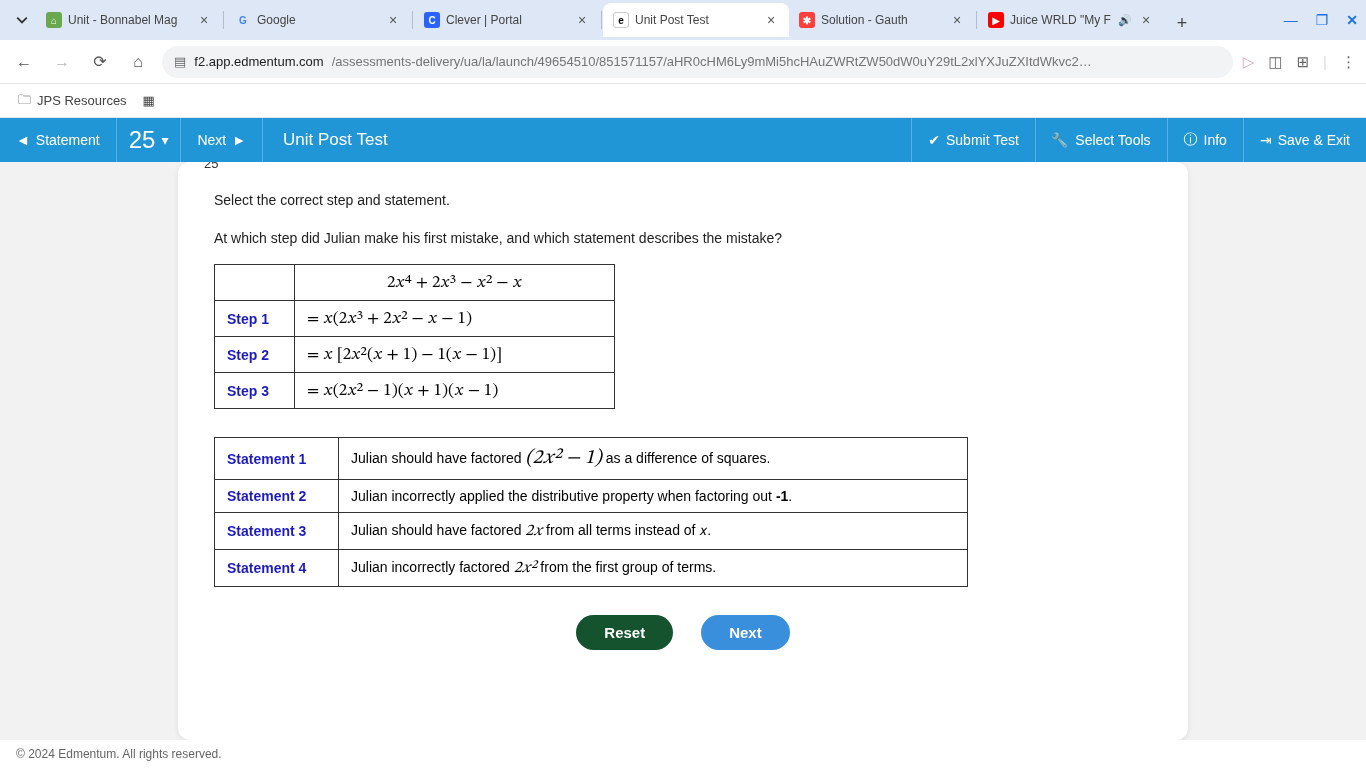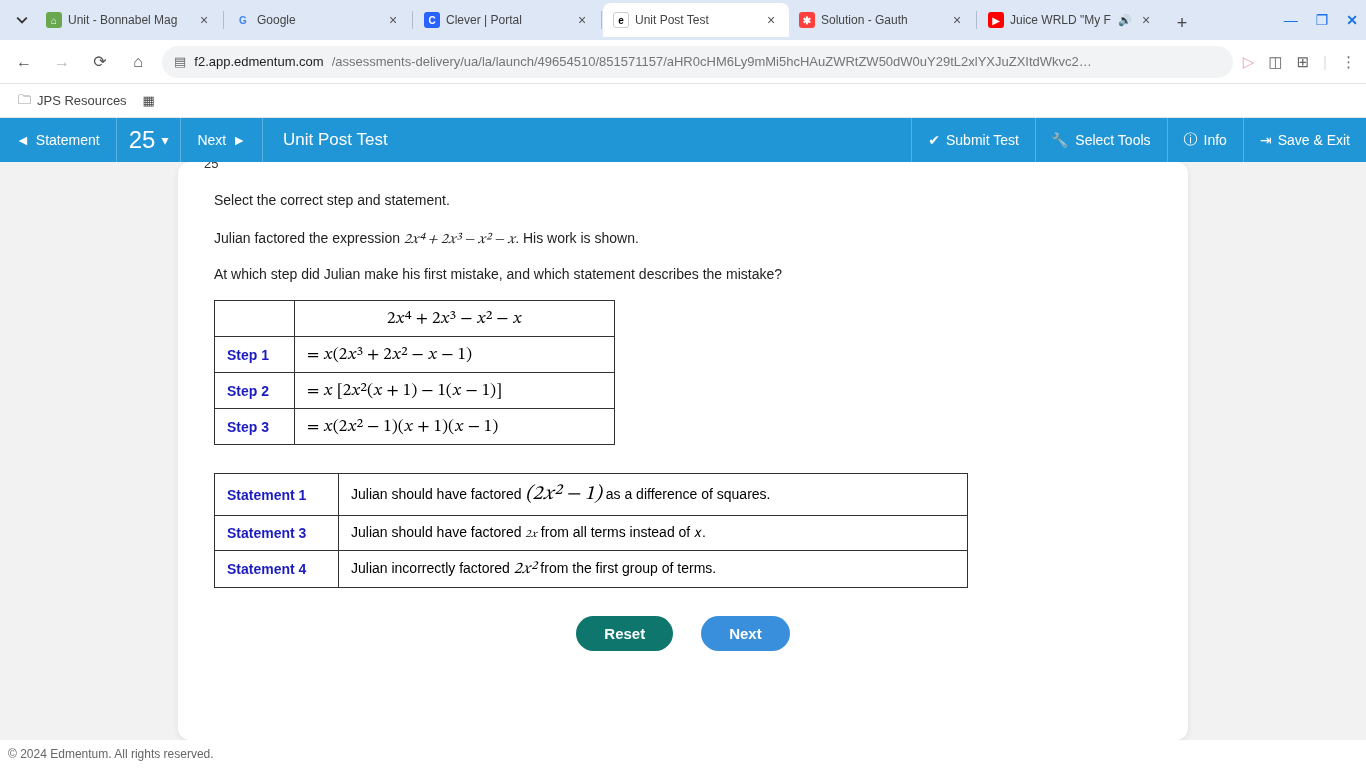--- a/index.html
+++ b/index.html
@@ -53,24 +53,24 @@
 table.work td { border: 1px solid #333; padding: 7px 12px; font-size: 15px; }
 table.work td.step { color: #1b1bc0; font-weight: bold; width: 80px; font-size: 14px; }
 table.work td.expr { width: 320px; font-family: 'Cambria Math','STIX Two Math','Times New Roman', serif; font-size: 17px; }
 
 table.stmts { border-collapse: collapse; width: 754px; padding-left: 18px; }
 table.stmts td { border: 1px solid #333; padding: 8px 12px; font-size: 14px; }
 table.stmts td.label { color: #1b1bc0; font-weight: bold; width: 124px; }
 
 .footer-btns { display: flex; justify-content: center; gap: 28px; margin-top: 28px; }
 .btn { padding: 9px 28px; border-radius: 20px; font-size: 15px; font-weight: bold; color: #fff; cursor: pointer; border: none; }
-.btn.reset { background: #0f766e; }
+.btn.reset { background: #14532d; }
 .btn.next { background: #3a8fdd; }
 
-.copyright { height: 28px; background: #fff; display: flex; align-items: center; padding-left: 8px; font-size: 12px; color: #666; }
+.copyright { height: 28px; background: #fff; display: flex; align-items: center; padding-left: 16px; font-size: 12px; color: #666; }
 
 .fav-green { background:#6aa84f; color:#fff; }
 .fav-g { color:#4285f4; font-weight:bold; font-size:14px; }
 .fav-c { background:#2962ff; color:#fff; font-weight:bold; }
 .fav-e { background:#fff; color:#000; font-weight:bold; border:1px solid #ccc; }
 .fav-g2 { background:#ff3e3e; color:#fff; font-weight:bold; }
 .fav-yt { background:#ff0000; color:#fff; }
 </style>
 </head>
 <body>
@@ -186,23 +186,20 @@
       <span>⇥</span>
       <span>Save &amp; Exit</span>
     </div>
   </div>
 </div>
 
 <div class="canvas">
   <div class="card">
     <div class="qnum-badge">25</div>
     <div class="prompt">Select the correct step and statement.</div>
-    <div class="body-text">
-      <span>Julian factored the expression </span><span class="math">2𝑥⁴  +  2𝑥³  −  𝑥²  −  𝑥</span><span>. His work is shown.</span>
-    </div>
     <div class="body-text">At which step did Julian make his first mistake, and which statement describes the mistake?</div>
 
     <table class="work">
       <tbody>
           <tr>
         <td class="step"></td>
         <td class="expr" style="text-align:center">2𝑥⁴  +  2𝑥³  −  𝑥²  −  𝑥</td>
       </tr>
       <tr>
         <td class="step">Step 1</td>
@@ -221,23 +218,29 @@
 
     <table class="stmts">
       <tbody>
           <tr>
         <td class="label">Statement 1</td>
         <td>
           <span>Julian should have factored </span><span class="math" style="font-size:20px">(2𝑥²  −  1)</span><span> as a difference of squares.</span>
         </td>
       </tr>
       <tr>
+        <td class="label">Statement 2</td>
+        <td>
+          <span>Julian incorrectly applied the distributive property when factoring out </span><b><span>-1</span></b><span>.</span>
+        </td>
+      </tr>
+      <tr>
         <td class="label">Statement 3</td>
         <td>
-          <span>Julian should have factored </span><span class="math" style="font-size:11px">2𝑥</span><span> from all terms instead of 𝑥.</span>
+          <span>Julian should have factored </span><span class="math" style="font-size:16px">2𝑥</span><span> from all terms instead of 𝑥.</span>
         </td>
       </tr>
       <tr>
         <td class="label">Statement 4</td>
         <td>
           <span>Julian incorrectly factored </span><span class="math" style="font-size:16px">2𝑥²</span><span> from the first group of terms.</span>
         </td>
       </tr>
     </tbody>
       </table>

